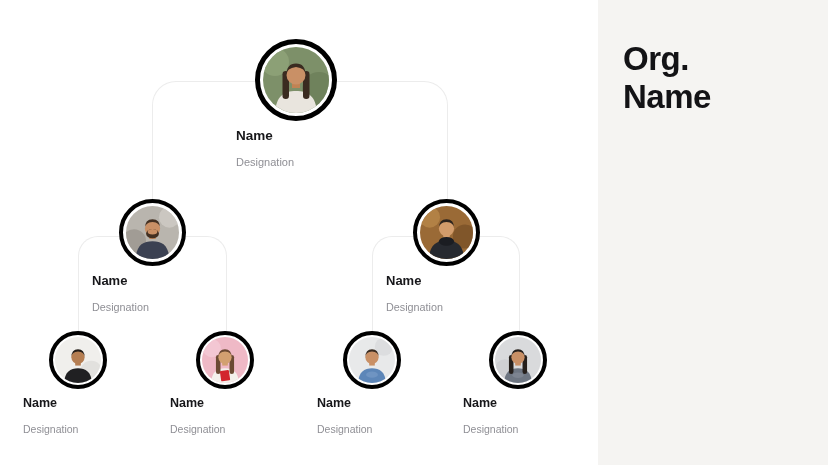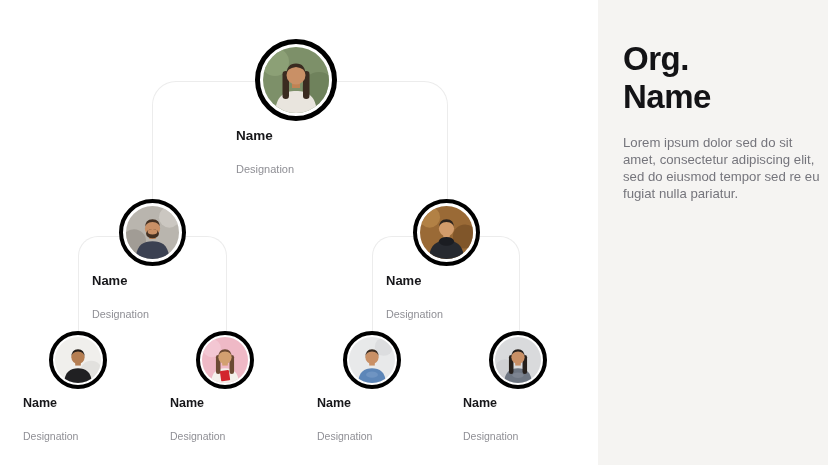--- a/index.html
+++ b/index.html
@@ -39,21 +39,21 @@
   .lvl1{width:120px;}
   .lvl1 .ring{width:82px;height:82px;border:5px solid;padding:3px;}
   .lvl2{width:120px;}
   .lvl2 .ring{width:67px;height:67px;border:4px solid;padding:3px;}
   .lvl3{width:110px;}
   .lvl3 .ring{width:58px;height:58px;border:4px solid;padding:2px;}
   .ring-red{border-color:#F2455C;}
   .ring-orange{border-color:#F1891E;}
   .ring-blue{border-color:#1877F2;}
   .person-name{margin-top:7px;font-weight:700;color:#17171A;}
-  .person-desig{margin-top:20px;color:#8F8F95;}
+  .person-desig{margin-top:13px;color:#8F8F95;}
   .lvl1 .person-name{font-size:13.5px;}
   .lvl1 .person-desig{font-size:11px;}
   .lvl2 .person-name{font-size:13px;}
   .lvl2 .person-desig{font-size:10.8px;}
   .lvl3 .person-name{font-size:12.5px;}
   .lvl3 .person-desig{font-size:10.5px;}
 </style>
 </head>
 <body>
 
@@ -195,16 +195,15 @@
     </div>
     <div class="person-name">Name</div>
     <div class="person-desig">Designation</div>
   </div>
 
   <div class="side-panel">
     <h1 class="panel-title">
         <span>Org.</span>
         <span>Name</span>
       </h1>
-    <p class="panel-desc">Lorem ipsum dolor sed do sit amet, consectetur adipiscing elit, sed do eiusmod tempor sed re eu fugiat nulla pariatur.</p>
   </div>
 
 </div>
 
 </body></html>

